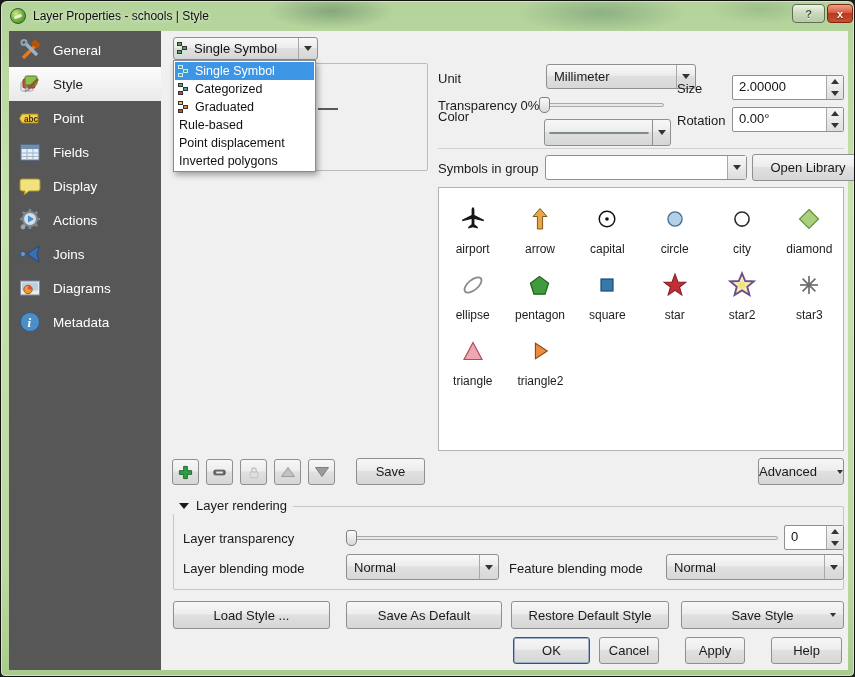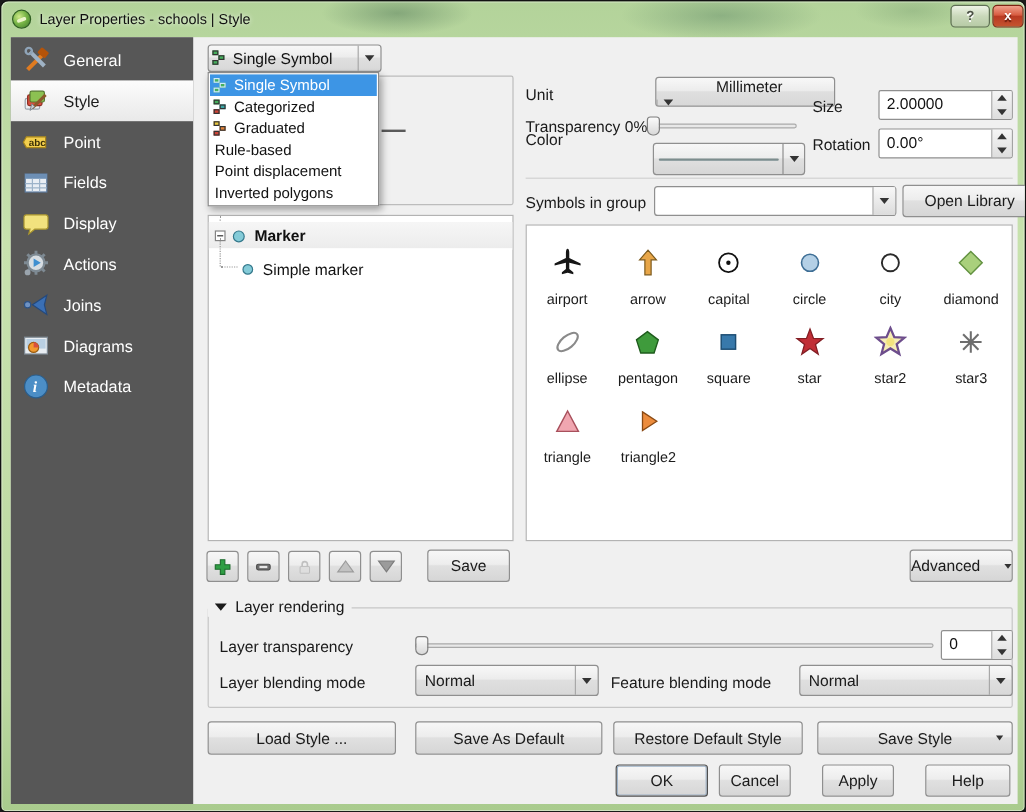--- a/index.html
+++ b/index.html
@@ -231,38 +231,23 @@
       <span style="padding-left:2px;">Rule-based</span>
     </div>
     <div class="dditem">
       <span style="padding-left:2px;">Point displacement</span>
     </div>
     <div class="dditem">
       <span style="padding-left:2px;">Inverted polygons</span>
     </div>
   </div>
 
-  <div class="panel" style="left:172px; top:178px; width:255px; height:272px;">
-    <div style="position:absolute; left:9px; top:0; width:1px; height:12px; border-left:1px dotted #9a9a9a;"></div>
-    <div style="position:absolute; left:0; top:5px; width:100%; height:23px; background:linear-gradient(#f6f6f6,#ececec); border-bottom:1px solid #fff;"></div>
-    <div class="tree-row" style="left:5px; top:9px;">
-      <span class="expander"></span>
-      <span class="bullet"></span>
-      <span style="font-weight:bold;">Marker</span>
-    </div>
-    <div style="position:absolute; left:9px; top:18px; width:1px; height:24px; border-left:1px dotted #9a9a9a;"></div>
-    <div style="position:absolute; left:10px; top:42px; width:14px; height:1px; border-top:1px dotted #9a9a9a;"></div>
-    <div class="tree-row" style="left:28px; top:37px;">
-      <span class="bullet" style="width:9px;height:9px;"></span>
-      <span>Simple marker</span>
-    </div>
-  </div>
 
   <div class="lbl" style="left:437px; top:70px;">Unit</div>
-  <div class="combo" style="left:545px; top:63px; width:150px; height:25px;flex-direction:column;">
+  <div class="combo" style="left:545px; top:63px; width:150px; height:25px;">
     <div class="cval">Millimeter</div>
     <div class="carrow">
         <div class="tri-down"></div>
       </div>
   </div>
 
   <div class="lbl" style="left:437px; top:97px;">Transparency 0%</div>
   <div class="slider" style="left:538px; top:96px; width:125px; height:16px;">
     <div class="groove"></div>
     <div class="handle"></div>

